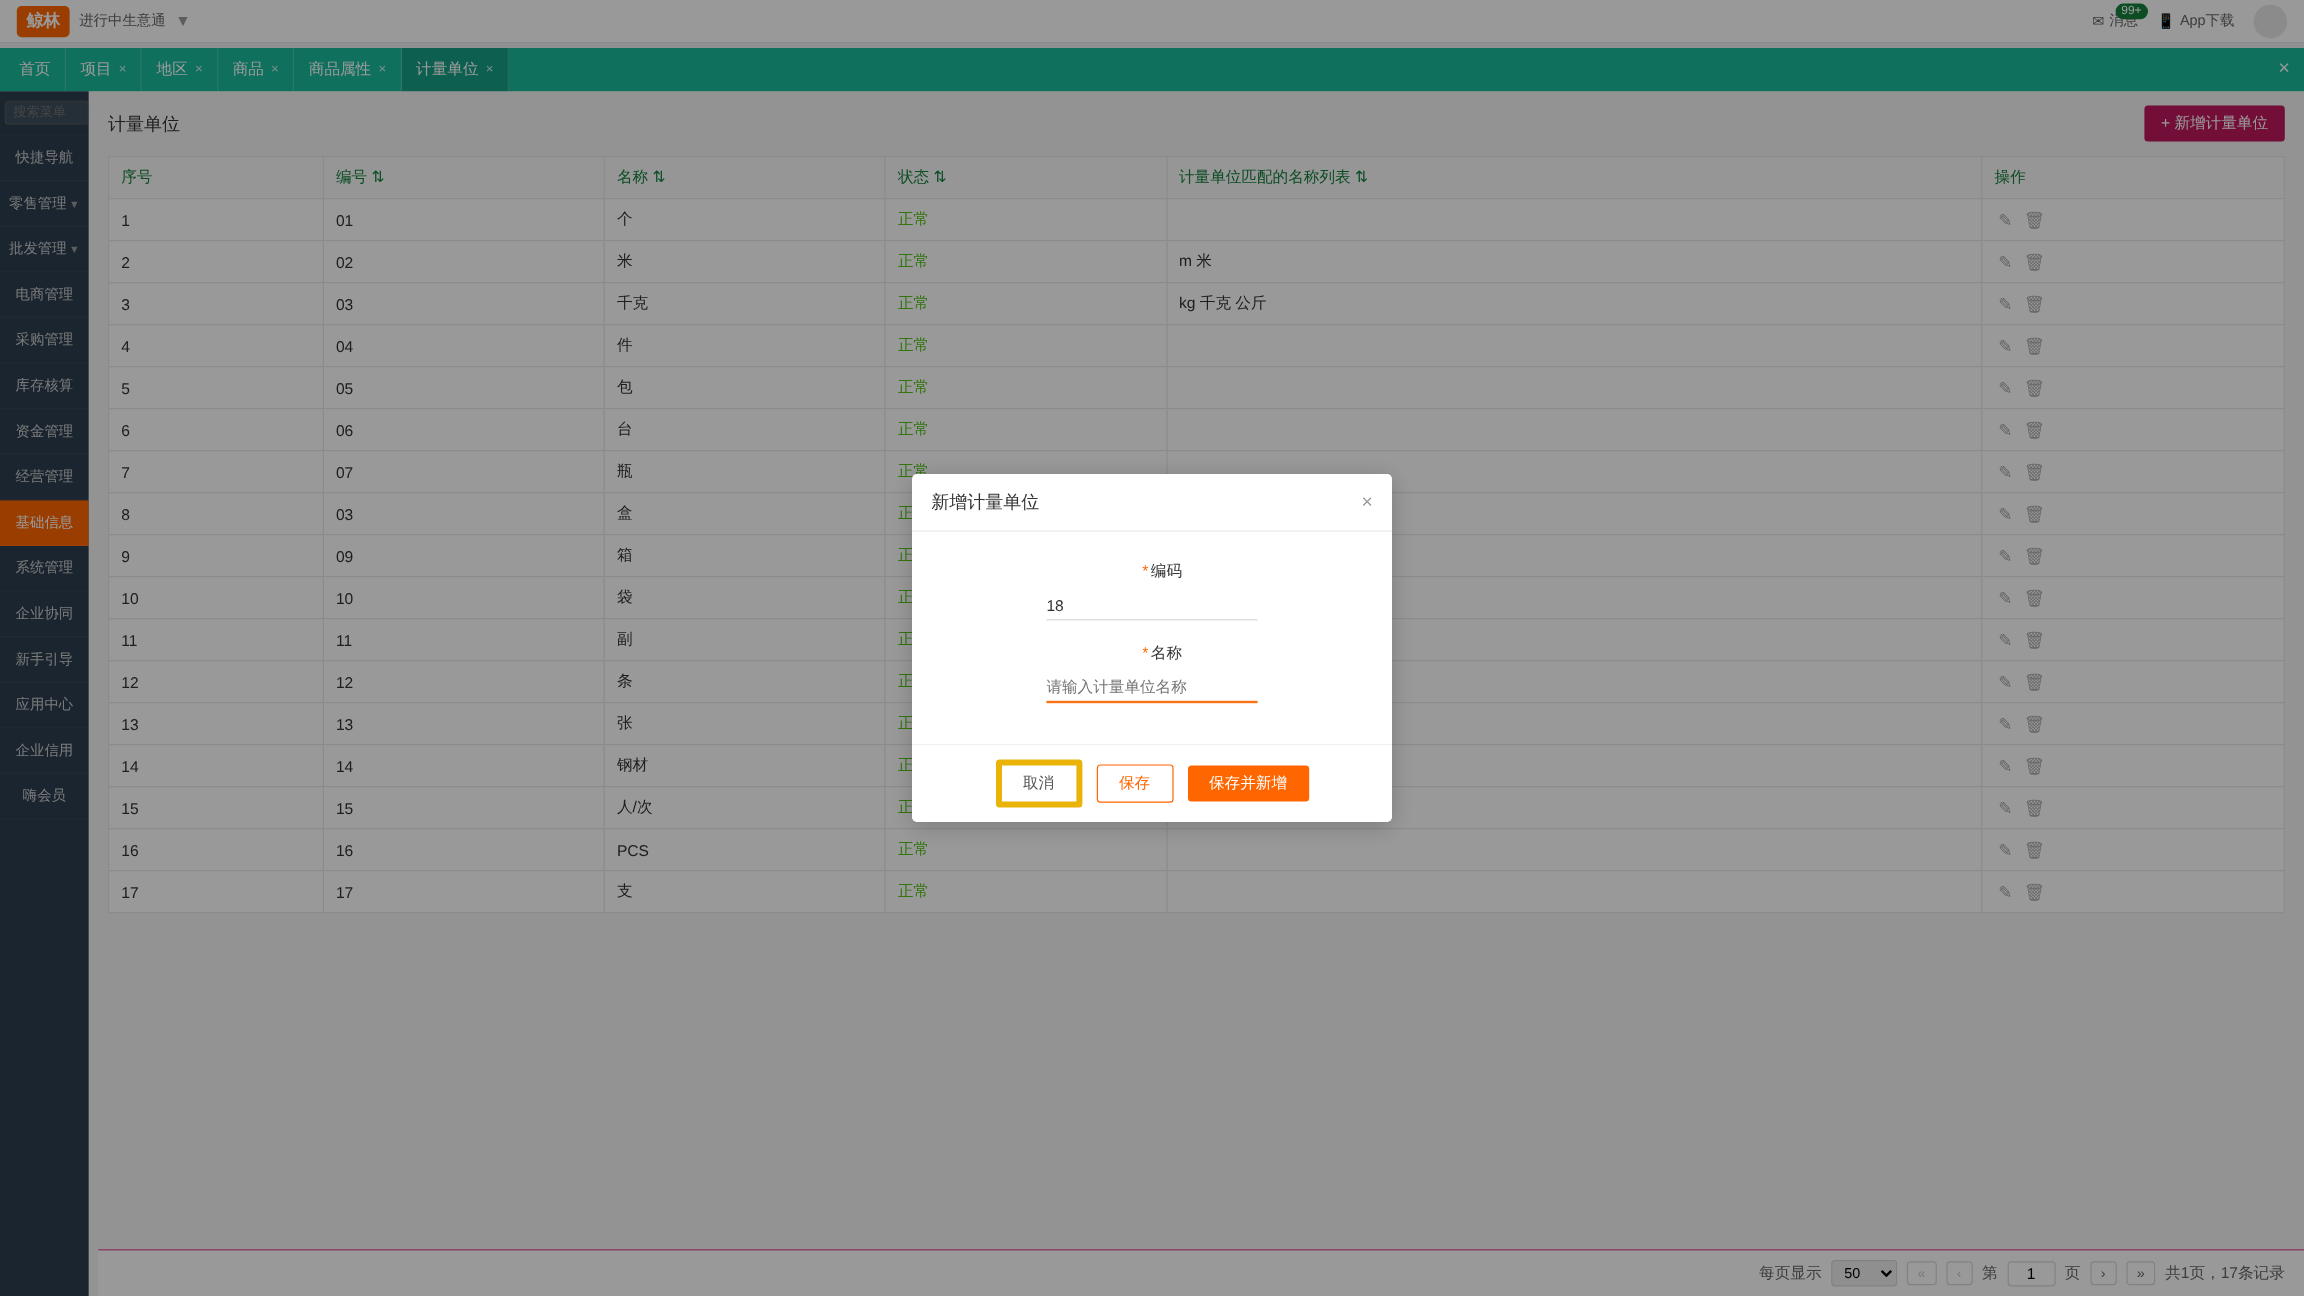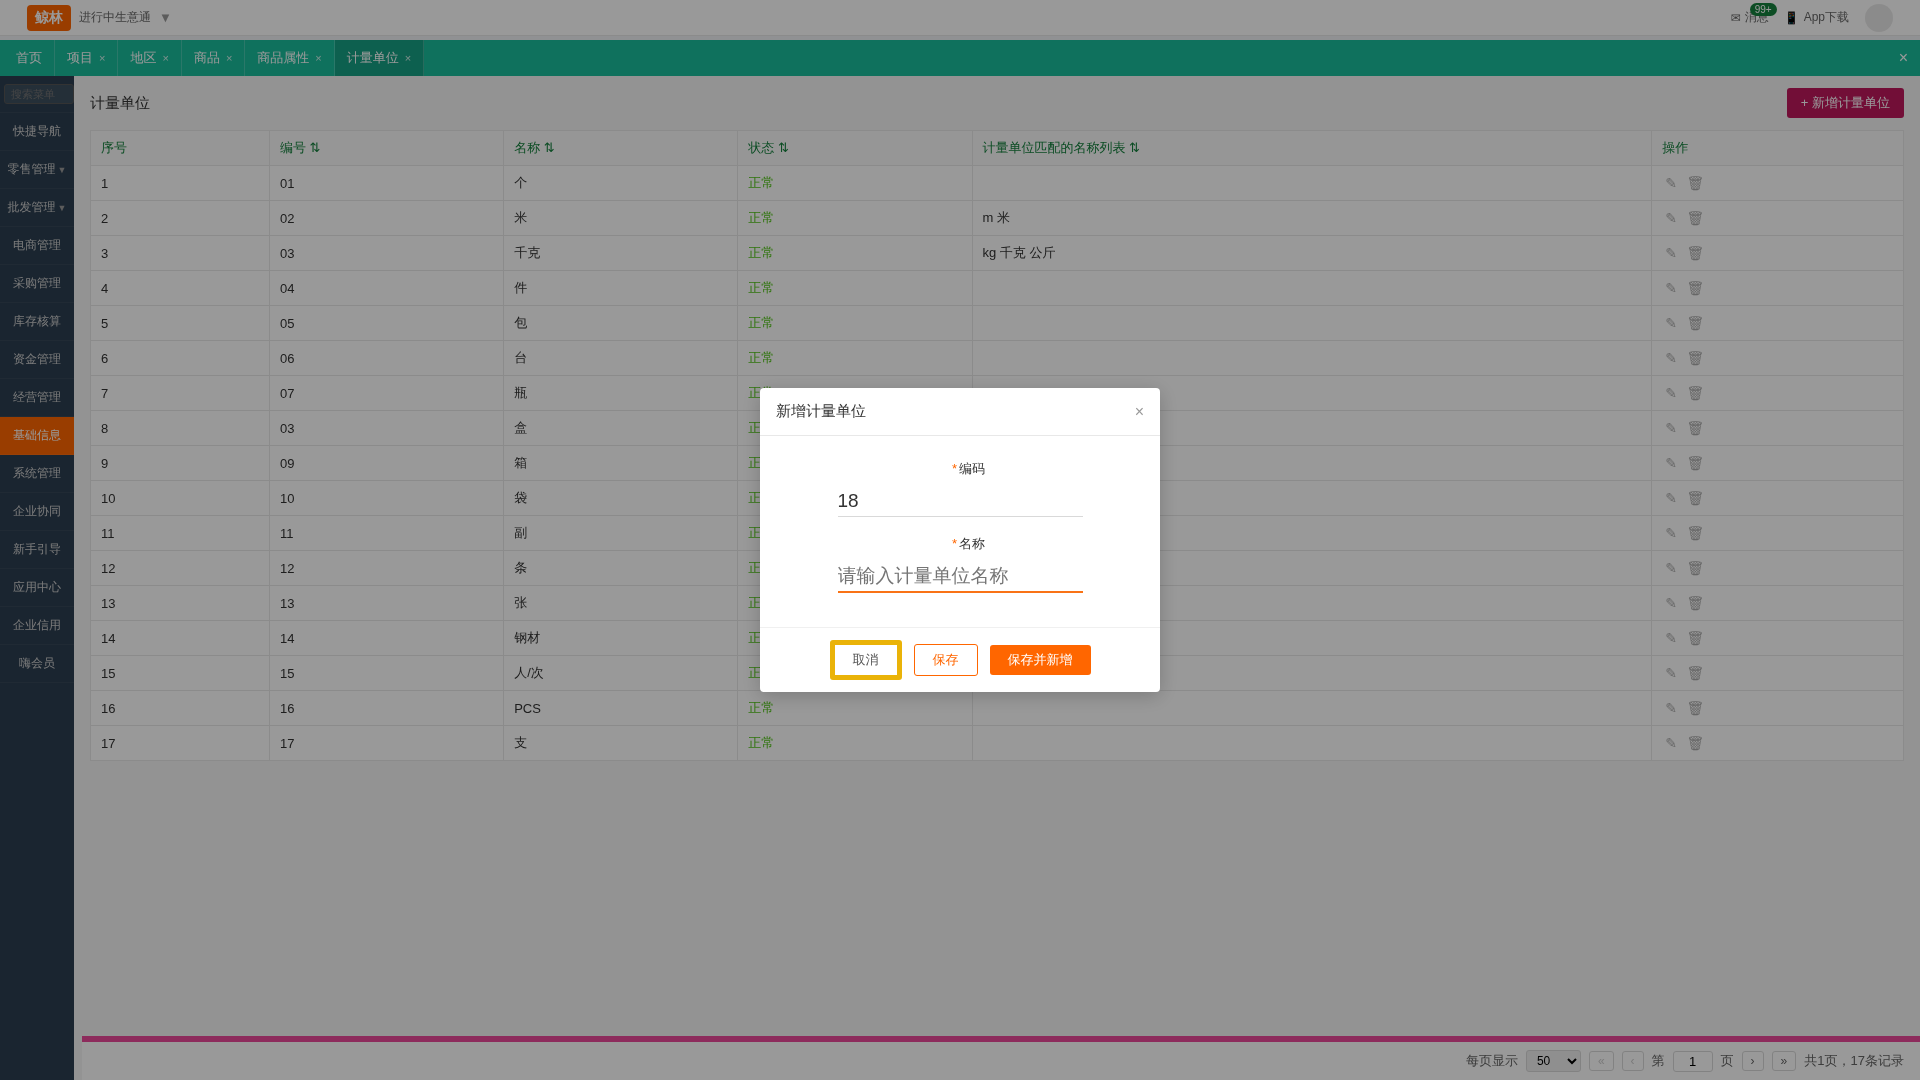--- a/index.html
+++ b/index.html
@@ -5,21 +5,21 @@
     * { box-sizing: border-box; margin: 0; padding: 0; }
     body { font-family: "Microsoft YaHei", "PingFang SC", sans-serif; font-size: 13px; background: #f0f2f5; color: #333; overflow: hidden; }
 
     
     .top-header {
       height: 36px;
       background: #fff;
       display: flex;
       align-items: center;
       justify-content: space-between;
-      padding: 0 27px;
+      padding: 0 14px;
       border-bottom: 1px solid #e8e8e8;
       position: fixed; top: 0; left: 0; right: 0; z-index: 100;
     }
     .logo-area {
       display: flex; align-items: center; gap: 8px;
     }
     .logo-box {
       background: #f60; color: #fff; font-weight: bold; font-size: 14px;
       padding: 4px 8px; border-radius: 4px;
     }
@@ -102,21 +102,21 @@
     }
     .data-table td {
       border: 1px solid #e8e8e8; padding: 8px 10px; color: #333;
     }
     .status-normal { color: #52c41a; }
     .action-icon { color: #aaa; cursor: pointer; margin: 0 3px; font-size: 14px; }
 
     
     .pagination-bar {
       position: fixed; bottom: 0; right: 0; left: 82px;
-      background: #fff; border-top: 6px solid #ec4899;
+      background: #fff; border-top: 1px solid #ec4899;
       display: flex; align-items: center; justify-content: flex-end;
       padding: 8px 16px; gap: 8px; font-size: 13px; color: #666;
     }
     .page-select {
       border: 1px solid #d9d9d9; border-radius: 3px; padding: 2px 6px;
       font-size: 12px; cursor: pointer;
     }
     .page-nav-btn {
       border: 1px solid #d9d9d9; background: #fff; padding: 2px 8px;
       cursor: pointer; border-radius: 3px; font-size: 12px; color: #666;
@@ -144,21 +144,21 @@
     .modal-title { font-size: 15px; color: #333; font-weight: 500; }
     .modal-close { cursor: pointer; color: #999; font-size: 16px; }
     .modal-body { padding: 24px 24px 16px; }
     .form-row {
       display: flex; align-items: center; margin-bottom: 18px; gap: 8px; flex-direction: column;
     }
     .form-label { width: 50px; text-align: right; color: #333; font-size: 13px; }
     .required-star { color: #f60; margin-right: 2px; }
     .form-input {
       flex: 1; border: none; border-bottom: 1px solid #d9d9d9;
-      padding: 4px 0; font-size: 19px; outline: none; color: #333;
+      padding: 4px 0; font-size: 13px; outline: none; color: #333;
     }
     .form-input.orange-border { border-bottom: 2px solid #f97316; }
     .modal-footer {
       padding: 12px 16px; display: flex; align-items: center; justify-content: center;
       gap: 12px; border-top: 1px solid #f0f0f0;
     }
     .btn-cancel {
       border: 5px solid #eab308; background: #fff; padding: 6px 18px;
       border-radius: 3px; cursor: pointer; color: #555; font-size: 13px;
     }

